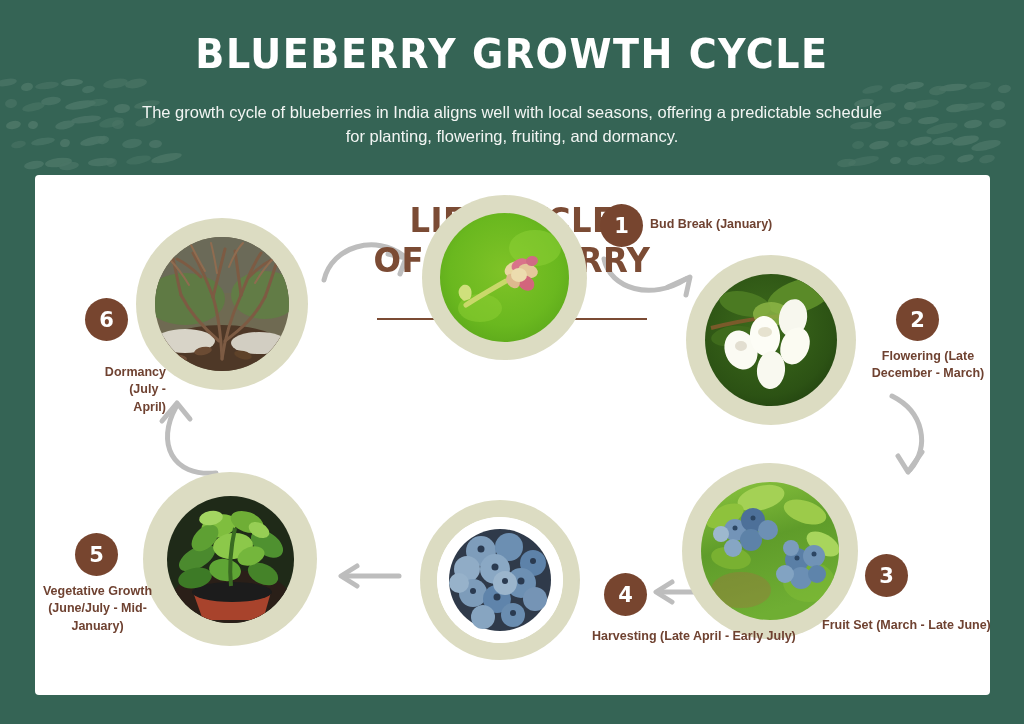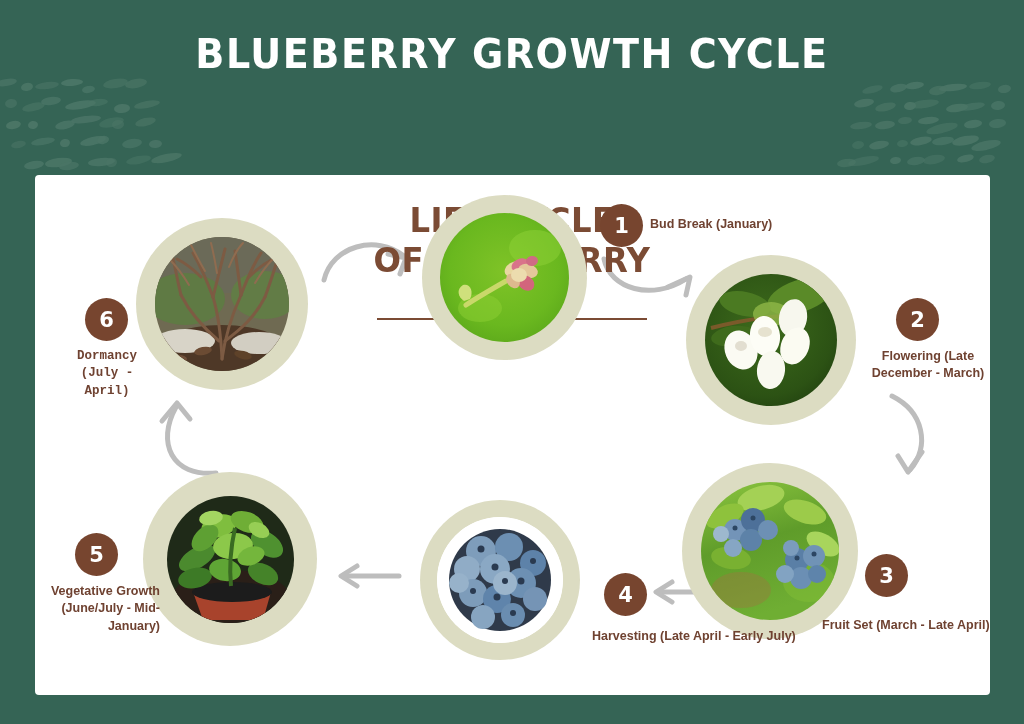--- a/index.html
+++ b/index.html
@@ -209,20 +209,21 @@
     <span style="left: 97.1837px; top: 76.6081px; width: 16.639px; height: 7.39154px; transform: rotate(-13.409deg); opacity: 0.94;"></span>
     <span style="left: 62.5946px; top: 76.5725px; width: 22.3128px; height: 8.62029px; transform: rotate(-10.1511deg); opacity: 0.6;"></span>
     <span style="left: 46.9685px; top: 79.1295px; width: 18.005px; height: 8.27497px; transform: rotate(-9.2079deg); opacity: 0.7;"></span>
     <span style="left: 29.6386px; top: 78.9457px; width: 11.0491px; height: 7.02225px; transform: rotate(-7.24623deg); opacity: 0.95;"></span>
     <span style="left: -12.0616px; top: 78.6879px; width: 30.7783px; height: 7.52878px; transform: rotate(-10.9327deg); opacity: 0.6;"></span>
     <span style="left: -22.7988px; top: 81.0227px; width: 18.5261px; height: 8.46124px; transform: rotate(-6.93398deg); opacity: 0.69;"></span>
   </div>
 
 <div class="header">
   <div class="main-title">BLUEBERRY GROWTH CYCLE</div>
+  <div class="subtitle">The growth cycle of blueberries in India aligns well with local seasons, offering a predictable schedule for planting, flowering, fruiting, and dormancy.</div>
 </div>
 
 <div class="card"></div>
 
 <div class="arrow" style="left:318px; top:228px;">
   <svg width="100" height="60" viewBox="0 0 100 60">
     <path d="M6 52 C14 18, 58 6, 86 28" stroke="#bdbdbd" stroke-width="5" fill="none" stroke-linecap="round"></path>
     <path d="M70 26 L88 30 L82 46" stroke="#bdbdbd" stroke-width="5" fill="none" stroke-linecap="round" stroke-linejoin="round"></path>
   </svg>
 </div>
@@ -361,21 +362,21 @@
       <circle cx="84" cy="92" r="9" fill="#82a3c2"></circle>
       <circle cx="116" cy="92" r="9" fill="#5e84ab"></circle>
       <circle cx="90" cy="66" r="8" fill="#7b9cbd"></circle>
       <circle cx="34" cy="46" r="2.5" fill="#2c4663"></circle>
       <circle cx="52" cy="36" r="2.5" fill="#2c4663"></circle>
       <circle cx="96" cy="76" r="2.5" fill="#2c4663"></circle>
       <circle cx="113" cy="72" r="2.5" fill="#2c4663"></circle>
     </svg>
   </div>
   <div class="badge" style="left:865px; top:554px;">3</div>
-  <div class="caption" style="left:822px; top:617px; width:200px;">Fruit Set (March - Late April)</div>
+  <div class="caption" style="left:822px; top:617px; width:200px;">Fruit Set (March - Late June)</div>
 </div>
 
 <div class="node">
   <div class="ring" style="left:420px; top:500px; width:160px; height:160px;"></div>
   <div class="photo" style="left:437px; top:517px; width:126px; height:126px; background:#ffffff;">
     <svg viewBox="0 0 126 126" preserveAspectRatio="xMidYMid slice">
       <circle cx="63" cy="63" r="63" fill="#ffffff"></circle>
       <circle cx="63" cy="63" r="51" fill="#2f3a4a"></circle>
       <circle cx="44" cy="34" r="15" fill="#7e9dbb"></circle>
       <circle cx="72" cy="30" r="14" fill="#6c8fb2"></circle>
@@ -421,21 +422,21 @@
       <ellipse cx="28" cy="82" rx="17" ry="10" fill="#3d7a26" transform="rotate(-12 28 82)"></ellipse>
       <ellipse cx="96" cy="78" rx="16" ry="10" fill="#458329" transform="rotate(25 96 78)"></ellipse>
       <ellipse cx="58" cy="74" rx="16" ry="11" fill="#5fa535" transform="rotate(10 58 74)"></ellipse>
       <ellipse cx="84" cy="60" rx="14" ry="9" fill="#74b63c" transform="rotate(-20 84 60)"></ellipse>
       <path d="M64 90 C62 70, 64 50, 68 32" stroke="#3a6b22" stroke-width="4" fill="none"></path>
       <ellipse cx="44" cy="22" rx="12" ry="7" fill="#a3d661" transform="rotate(-10 44 22)"></ellipse>
       <ellipse cx="92" cy="34" rx="11" ry="7" fill="#97ce55" transform="rotate(28 92 34)"></ellipse>
     </svg>
   </div>
   <div class="badge" style="left:75px; top:533px;">5</div>
-  <div class="caption" style="left:35px; top:583px; width:125px; text-align:right;">
+  <div class="caption" style="left:35px; top:583px; width:125px; text-align:center;">
     <div>Vegetative Growth</div>
     <div>(June/July - Mid-</div>
     <div>January)</div>
   </div>
 </div>
 
 <div class="node">
   <div class="ring" style="left:136px; top:218px; width:172px; height:172px;"></div>
   <div class="photo" style="left:155px; top:237px; width:134px; height:134px;">
     <svg viewBox="0 0 134 134" preserveAspectRatio="xMidYMid slice">
@@ -467,18 +468,18 @@
         <path d="M100 46 C106 36, 112 28, 118 22"></path>
         <path d="M34 48 C28 38, 22 30, 16 24"></path>
       </g>
       <ellipse cx="48" cy="114" rx="9" ry="4" fill="#6b4b33" transform="rotate(-12 48 114)"></ellipse>
       <ellipse cx="88" cy="118" rx="9" ry="4" fill="#5e4229" transform="rotate(14 88 118)"></ellipse>
       <ellipse cx="24" cy="122" rx="8" ry="4" fill="#70503a"></ellipse>
       <ellipse cx="112" cy="124" rx="8" ry="4" fill="#66472f"></ellipse>
     </svg>
   </div>
   <div class="badge" style="left:85px; top:298px;">6</div>
-  <div class="caption" style="left:48px; top:348px; width:118px; text-align:center;font-family:Liberation Mono, monospace;">
+  <div class="caption" style="left:48px; top:364px; width:118px; text-align:right;">
     <div>Dormancy</div>
     <div>(July -</div>
     <div>April)</div>
   </div>
 </div>
 
 </body></html>

